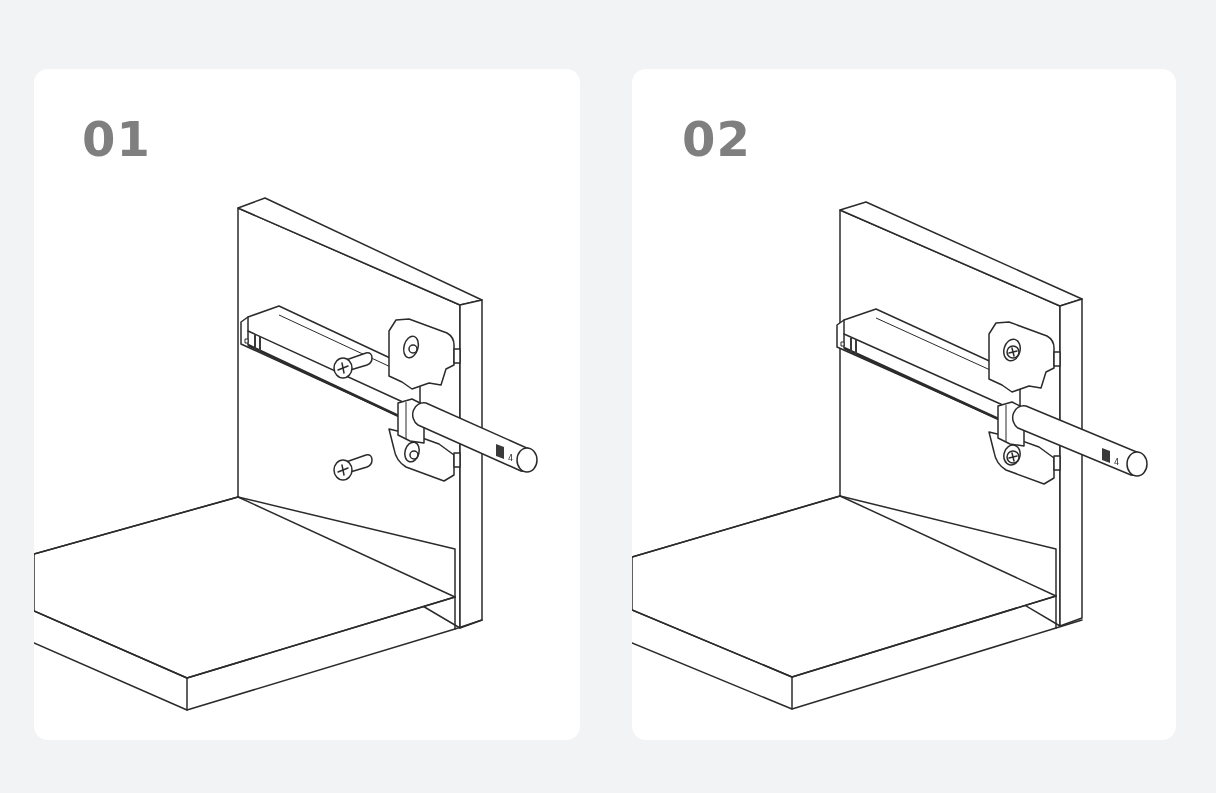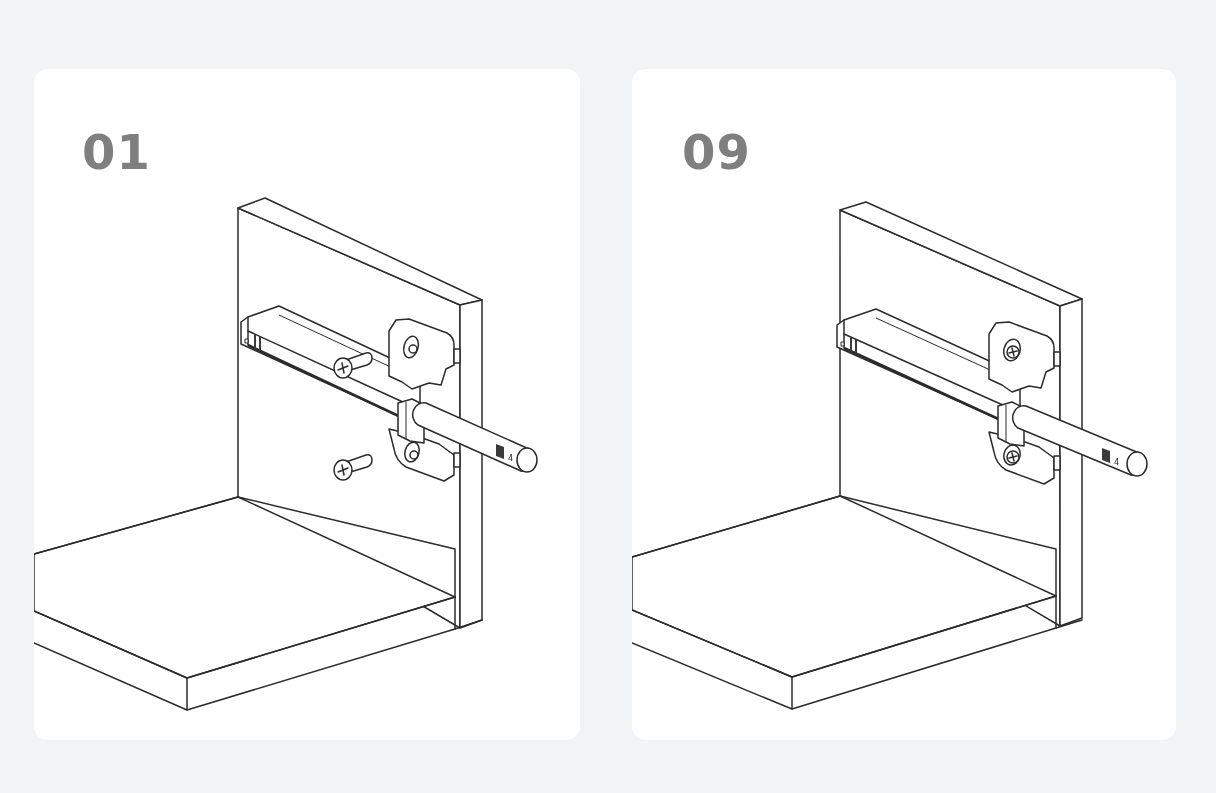--- a/index.html
+++ b/index.html
@@ -23,21 +23,20 @@
   #card-2 { left: 632px; width: 544px; }
   .step-num {
     position: absolute;
     top: 46px;
     left: 48px;
     font-size: 48px;
     font-weight: bold;
     color: #7f7f7f;
     letter-spacing: 1px;
     line-height: 1;
-    margin-top: 13px;
   }
   #card-2 .step-num { left: 50px; }
   svg.drawing {
     position: absolute;
     left: 0; top: 0;
     width: 100%; height: 100%;
   }
   .ln { fill: none; stroke: #2b2b2b; stroke-width: 1.5; stroke-linejoin: round; stroke-linecap: round; }
   .thin { fill: none; stroke: #2b2b2b; stroke-width: 1; }
   .fillw { fill: #ffffff; stroke: #2b2b2b; stroke-width: 1.5; stroke-linejoin: round; }
@@ -111,21 +110,21 @@
     <g>
       <path class="fillw" d="M312,393 L332,386 Q338,385 338,391 Q338,396 333,398 L313,404 Z"></path>
       <ellipse class="fillw" cx="309" cy="401" rx="9" ry="10"></ellipse>
       <line class="ln" x1="304" y1="403" x2="314" y2="399"></line>
       <line class="ln" x1="308" y1="396" x2="310" y2="406"></line>
     </g>
   </svg>
 </div>
 
 <div class="card" id="card-2">
-  <div class="step-num">09</div>
+  <div class="step-num">02</div>
 
   <svg class="drawing" viewBox="0 0 544 671">
 
     <g>
       <polygon class="fillw" points="208,141 428,237 428,557 208,427"></polygon>
       <polygon class="fillw" points="208,141 234,133 450,230 428,237"></polygon>
       <polygon class="fillw" points="428,237 450,230 450,549 428,557"></polygon>
     </g>
 
     <g>

